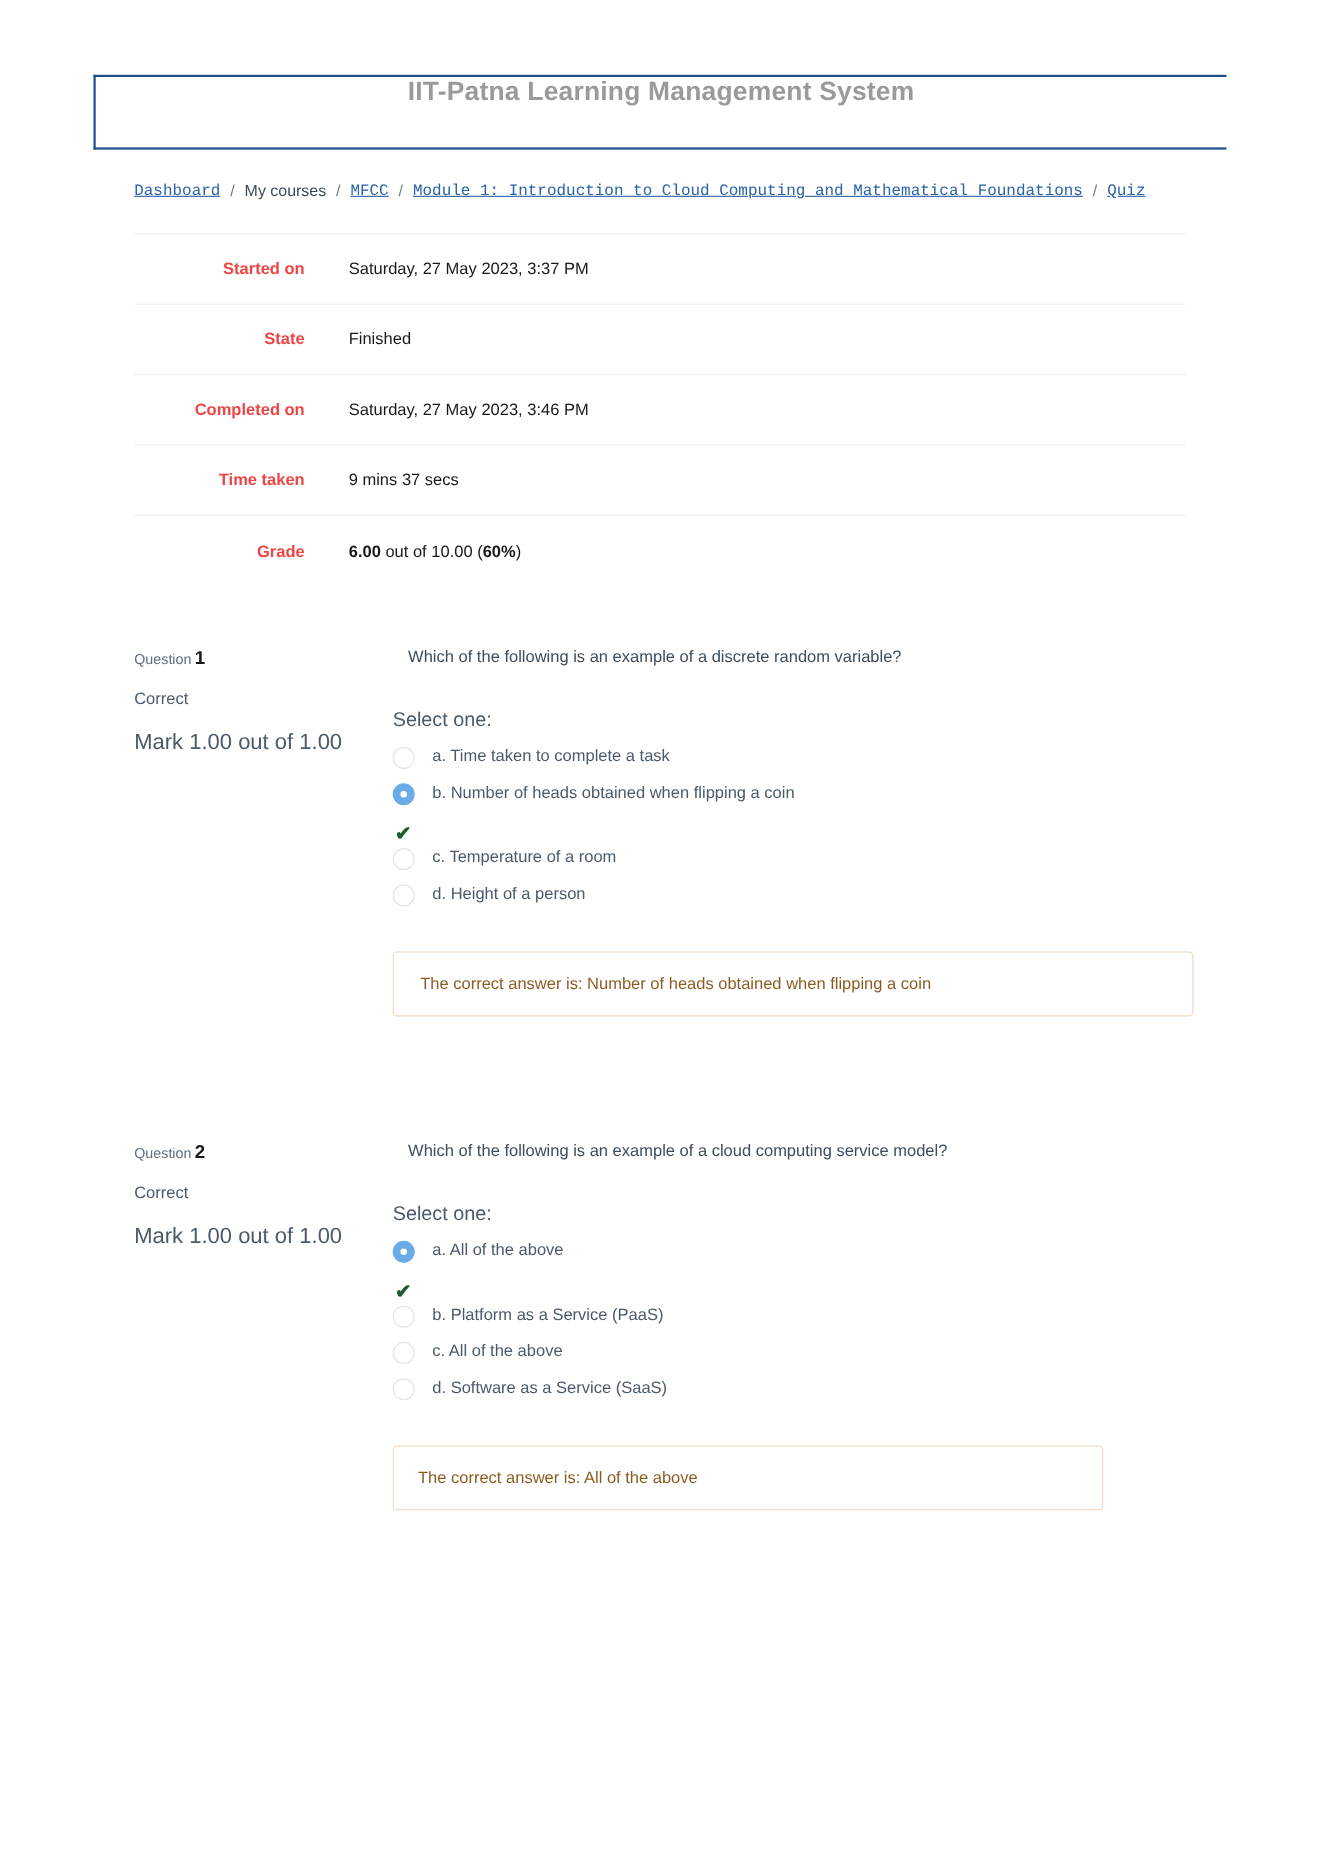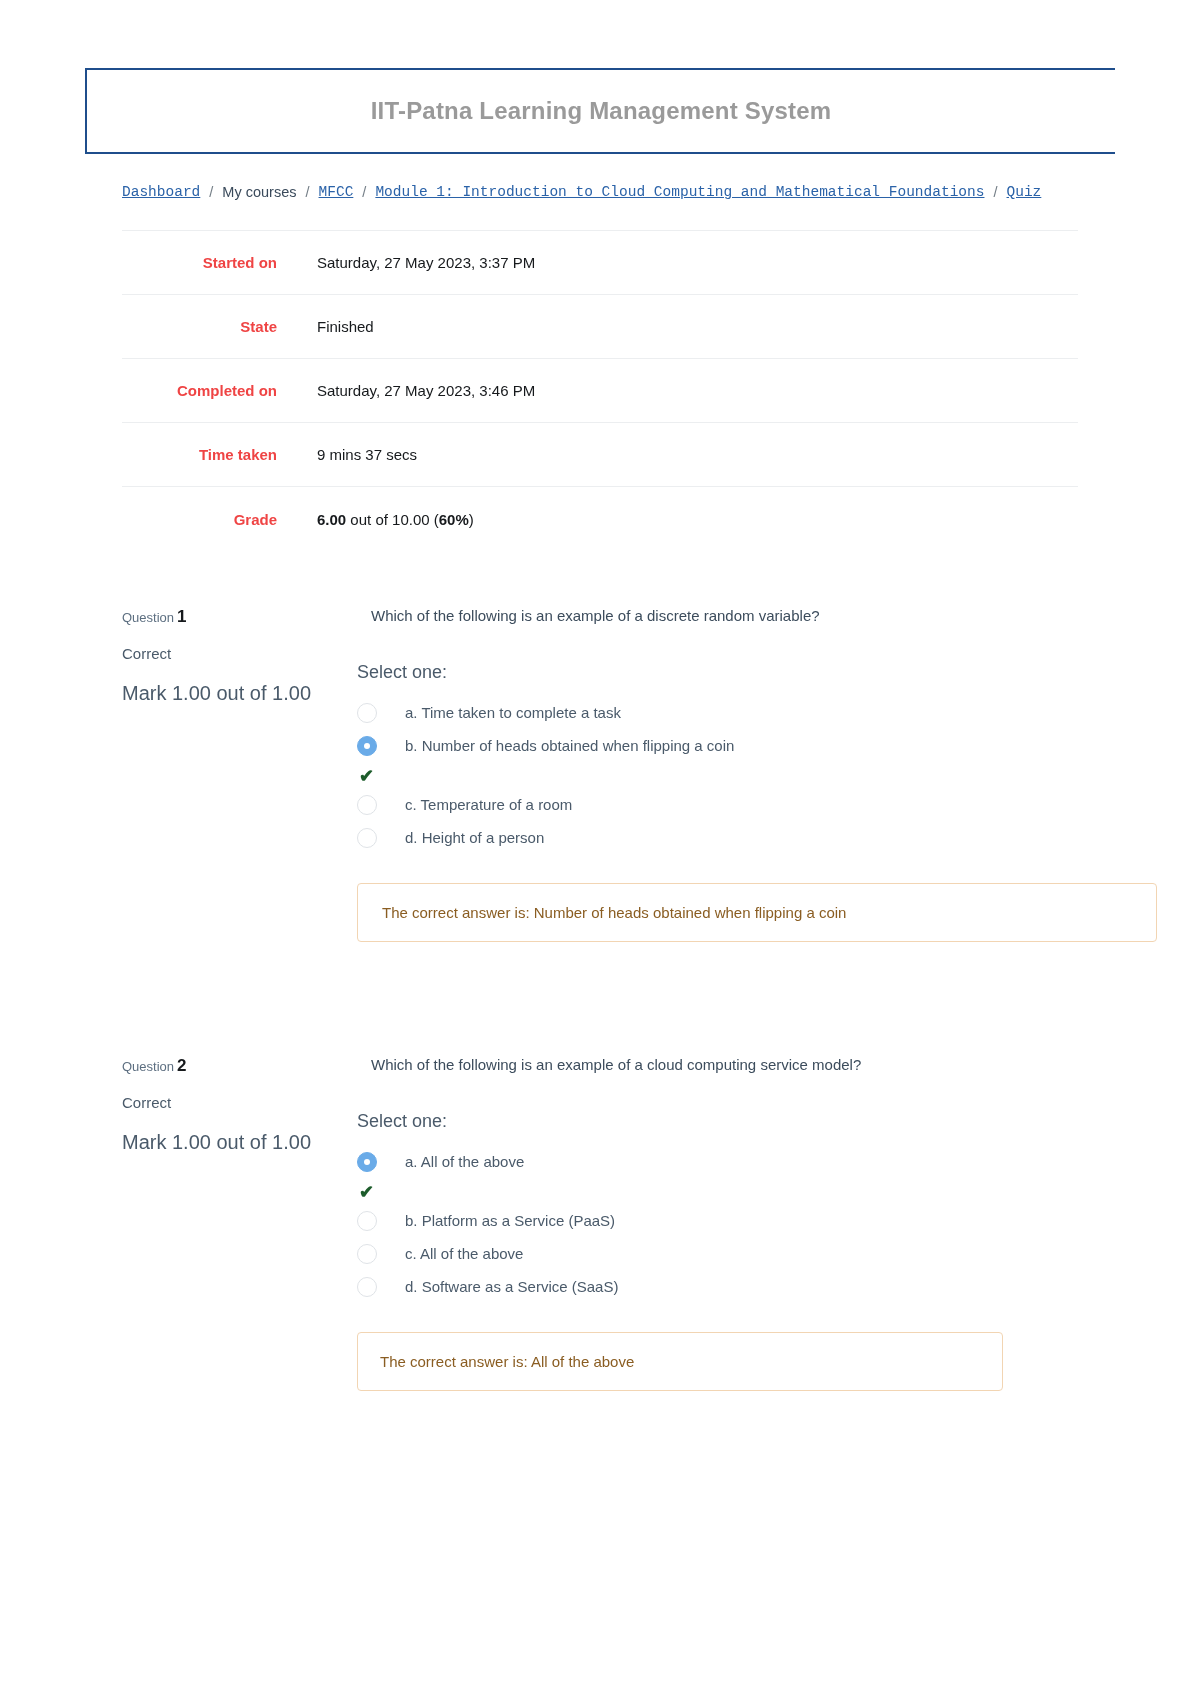--- a/index.html
+++ b/index.html
@@ -9,25 +9,25 @@
     height: 1698px;
     background: #ffffff;
     font-family: "Liberation Sans", sans-serif;
     color: #3a4a5b;
     -webkit-font-smoothing: antialiased;
   }
 
   
   .site-header {
     margin: 68px 85px 0 85px;
-    height: 86px;
+    height: 68px;
     border: 2px solid #1f4e8c;
     border-right: none;
     display: flex;
-    align-items: center;
+    align-items: flex-start;
     justify-content: center;
     background: #ffffff;
   }
   .site-title {
     font-size: 24px;
     font-weight: bold;
     color: #9a9a9a;
     letter-spacing: .2px;
   }
 
@@ -126,24 +126,23 @@
   }
   .q-prompt {
     font-size: 18px;
     color: #4a5a6a;
     margin-bottom: 14px;
   }
 
   .answer-list { margin: 0; }
   .answer {
     display: flex;
-    align-items: center;
+    align-items: flex-start;
     min-height: 31px;
     margin-bottom: 2px;
-    gap: 12px;
   }
   .radio {
     width: 20px;
     height: 20px;
     border-radius: 50%;
     border: 1px solid #dfe3e7;
     background: #ffffff;
     flex: 0 0 20px;
     margin-right: 16px;
     display: inline-block;
@@ -181,21 +180,21 @@
 
   .feedback {
     margin-top: 30px;
     border: 1px solid #f2d5b3;
     border-radius: 4px;
     padding: 20px 22px;
     font-size: 15px;
     color: #8a5d22;
     background: #ffffff;
   }
-  #q1-feedback { width: 800px; padding-left: 24px; }
+  #q1-feedback { width: 728px; padding-left: 24px; }
   #q2-feedback { width: 646px; }
 </style>
 </head>
 <body>
 
 <div class="site-header">
   <div class="site-title">IIT-Patna Learning Management System</div>
 </div>
 
 <nav class="breadcrumb">

